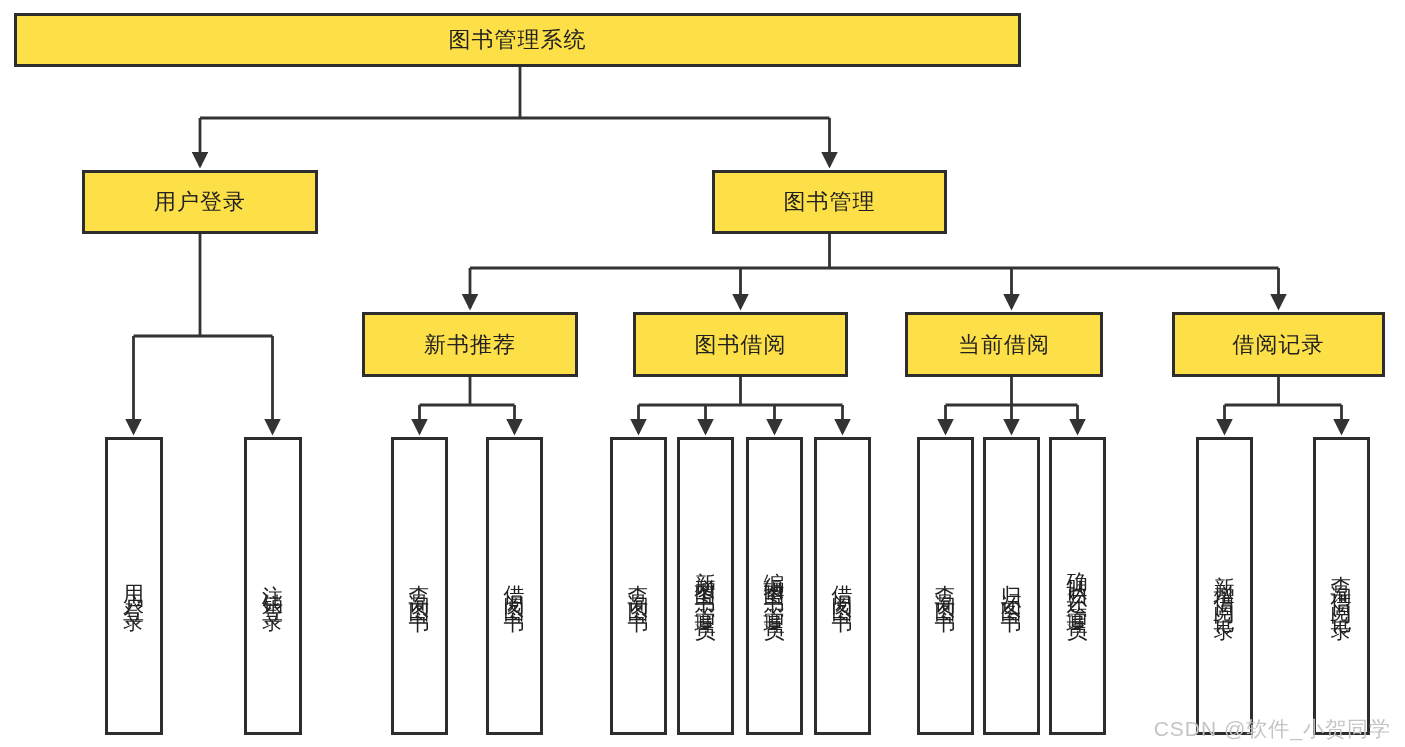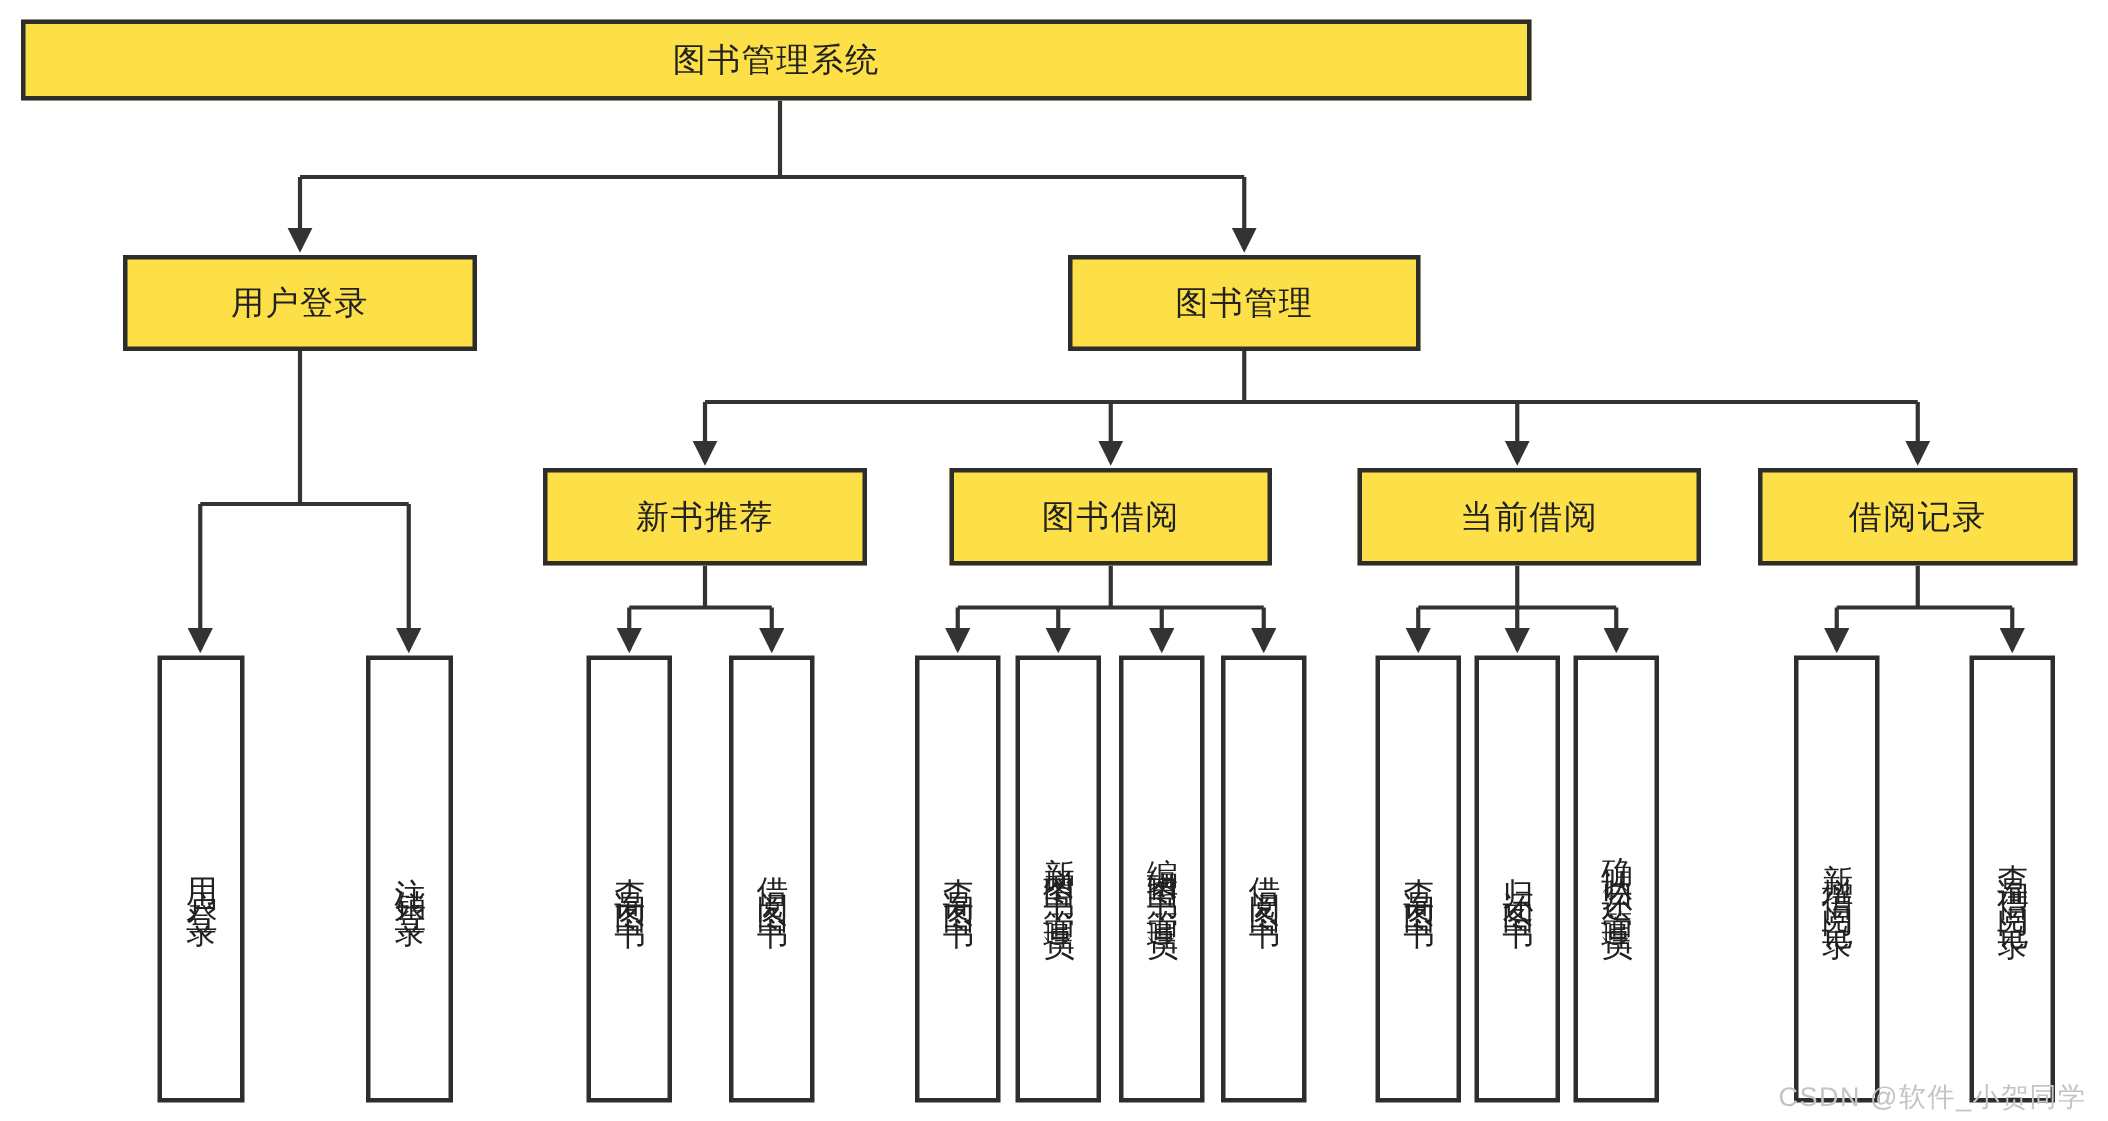--- a/index.html
+++ b/index.html
@@ -54,21 +54,21 @@
     font-size: 21px;
     color: #212121;
     letter-spacing: 9px;
     line-height: 1;
     white-space: nowrap;
   }
   .watermark {
     position: absolute;
     right: 14px;
     bottom: 4px;
-    font-size: 18px;
+    font-size: 21px;
     color: #c4c4c4;
     letter-spacing: 1px;
     pointer-events: none;
   }
 </style>
 </head>
 <body>
 
 <div class="canvas">
 
@@ -120,21 +120,21 @@
     <path d="M1341.5 405 L1341.5 433" marker-end="url(#arrow)"></path>
   </svg>
 
   <div class="hbox" style="left:14px; top:13px; width:1007px; height:54px;">图书管理系统</div>
 
   <div class="hbox" style="left:82px; top:170px; width:236px; height:64px;">用户登录</div>
   <div class="hbox" style="left:362px; top:312px; width:216px; height:65px;">新书推荐</div>
 
   <div class="hbox" style="left:712px; top:170px; width:235px; height:64px;">图书管理</div>
   <div class="hbox" style="left:633px; top:312px; width:215px; height:65px;">图书借阅</div>
-  <div class="hbox" style="left:905px; top:312px; width:229px; height:65px;">当前借阅</div>
+  <div class="hbox" style="left:905px; top:312px; width:198px; height:65px;">当前借阅</div>
   <div class="hbox" style="left:1172px; top:312px; width:213px; height:65px;">借阅记录</div>
 
   <div class="vbox" style="left:105px; top:437px; width:58px; height:298px;">
     <span>用户登录</span>
   </div>
   <div class="vbox" style="left:244px; top:437px; width:58px; height:298px;">
     <span>注销登录</span>
   </div>
 
   <div class="vbox" style="left:391px; top:437px; width:57px; height:298px;">

